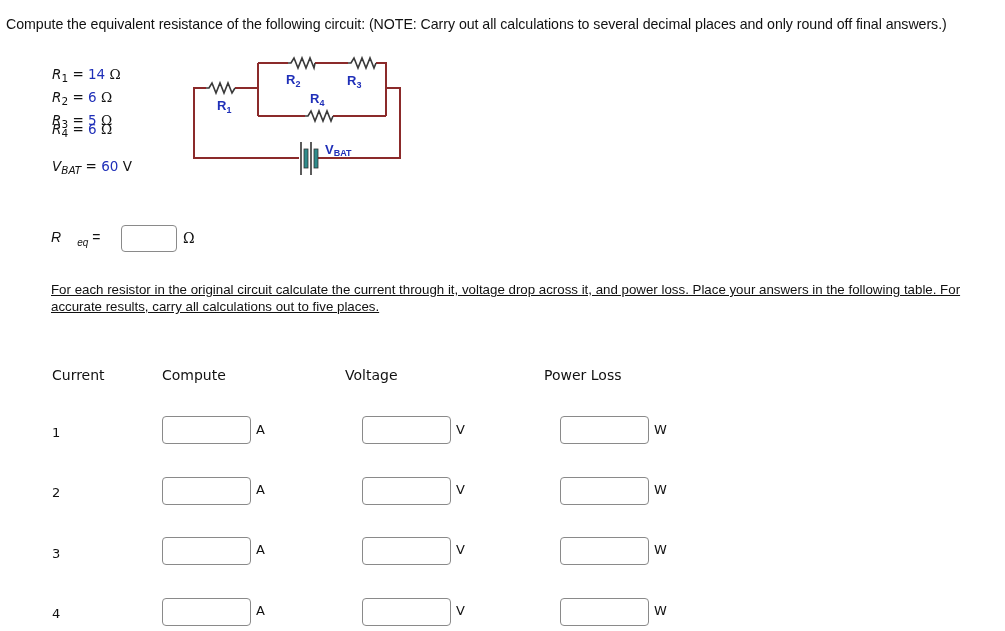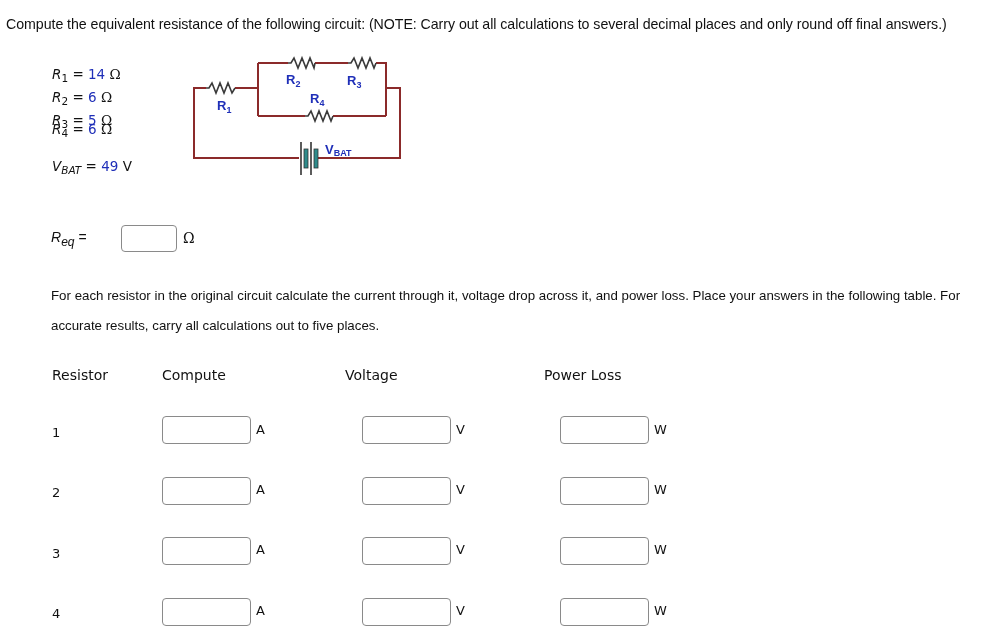--- a/index.html
+++ b/index.html
@@ -8,25 +8,25 @@
   .arial { font-family: "Liberation Sans", sans-serif; }
   .verd { font-family: "DejaVu Sans", sans-serif; }
   .serif { font-family: "DejaVu Serif", serif; }
   #title { left:6px; top:16px; font-size:14.2px; white-space:nowrap; letter-spacing:-0.05px; }
   .given { left:52px; font-size:13.5px; white-space:nowrap; }
   .given i { font-style:italic; }
   .given sub { font-size:10.5px; vertical-align:-3px; }
   .given .val { color:#1f2fb8; }
   #circuit { left:190px; top:55px; }
   #req-label { left:51px; top:229px; font-size:14px; }
-  #req-label sub { font-size:12px; vertical-align:-4px; }
+  #req-label sub { font-size:10px; vertical-align:-4px;margin-left:16px; }
   #req-input { left:121px; top:225px; width:56px; height:27px; }
   #req-unit { left:183px; top:230px; font-size:14px; }
   input.box { position:absolute; box-sizing:border-box; border:1.3px solid #8a8a8a; border-radius:4px; background:#fff; outline:none; padding:0 4px; font-size:13px; }
-  #instr { left:51px; top:281px; font-size:13.3px; line-height:30px; width:920px; }
+  #instr { left:51px; top:281px; font-size:13.3px; line-height:17px; width:920px;text-decoration:underline; }
   .colhead { top:367px; font-size:14px; }
   .rownum { left:52px; font-size:13px; }
   .unit { font-size:13px; }
 </style>
 </head>
 <body>
 
 <div id="title" class="abs arial">Compute the equivalent resistance of the following circuit: (NOTE: Carry out all calculations to several decimal places and only round off final answers.)</div>
 
 <div class="abs given verd" style="top:66px;text-align:center;">
@@ -49,21 +49,21 @@
 </div>
 <div class="abs given verd" style="top:121px;">
   <i>R</i><sub>4</sub>
   <span>=</span>
   <span class="val">6</span>
   <span class="serif">Ω</span>
 </div>
 <div class="abs given verd" style="top:158px;">
   <i>V</i><sub style="font-style:italic;">BAT</sub>
   <span>=</span>
-  <span class="val">49</span>
+  <span class="val">60</span>
   <span>V</span>
 </div>
 
 <svg id="circuit" class="abs" width="220" height="130" viewBox="0 0 220 130">
   <g fill="none" stroke="#8b2a2a" stroke-width="2">
 
     <polyline points="80,103 4,103 4,33 16,33"></polyline>
 
     <polyline points="45,33 68,33"></polyline>
 
@@ -100,21 +100,21 @@
     <text x="135" y="99"><tspan>V</tspan><tspan font-size="9" dy="2">BAT</tspan></text>
   </g>
 </svg>
 
 <div id="req-label" class="abs arial"><i>R</i><sub><i>eq</i></sub> <span>=</span></div>
 <input id="req-input" class="box" type="text" value="" style="">
 <div id="req-unit" class="abs serif">Ω</div>
 
 <div id="instr" class="abs arial">For each resistor in the original circuit calculate the current through it, voltage drop across it, and power loss. Place your answers in the following table. For accurate results, carry all calculations out to five places.</div>
 
-<div class="abs colhead verd" style="left:52px;">Resistor</div>
+<div class="abs colhead verd" style="left:52px;">Current</div>
 <div class="abs colhead verd" style="left:162px;">Compute</div>
 <div class="abs colhead verd" style="left:345px;">Voltage</div>
 <div class="abs colhead verd" style="left:544px;">Power Loss</div>
 
 <div class="abs rownum verd" style="top:425px;">1</div>
 <input class="box" style="left: 162px; top: 416px; width: 89px; height: 28px;" value="">
 <div class="abs unit verd" style="left:256px; top:422px;">A</div>
 <input class="box" style="left: 362px; top: 416px; width: 89px; height: 28px;" value="">
 <div class="abs unit verd" style="left:456px; top:422px;">V</div>
 <input class="box" style="left: 560px; top: 416px; width: 89px; height: 28px;" value="">

